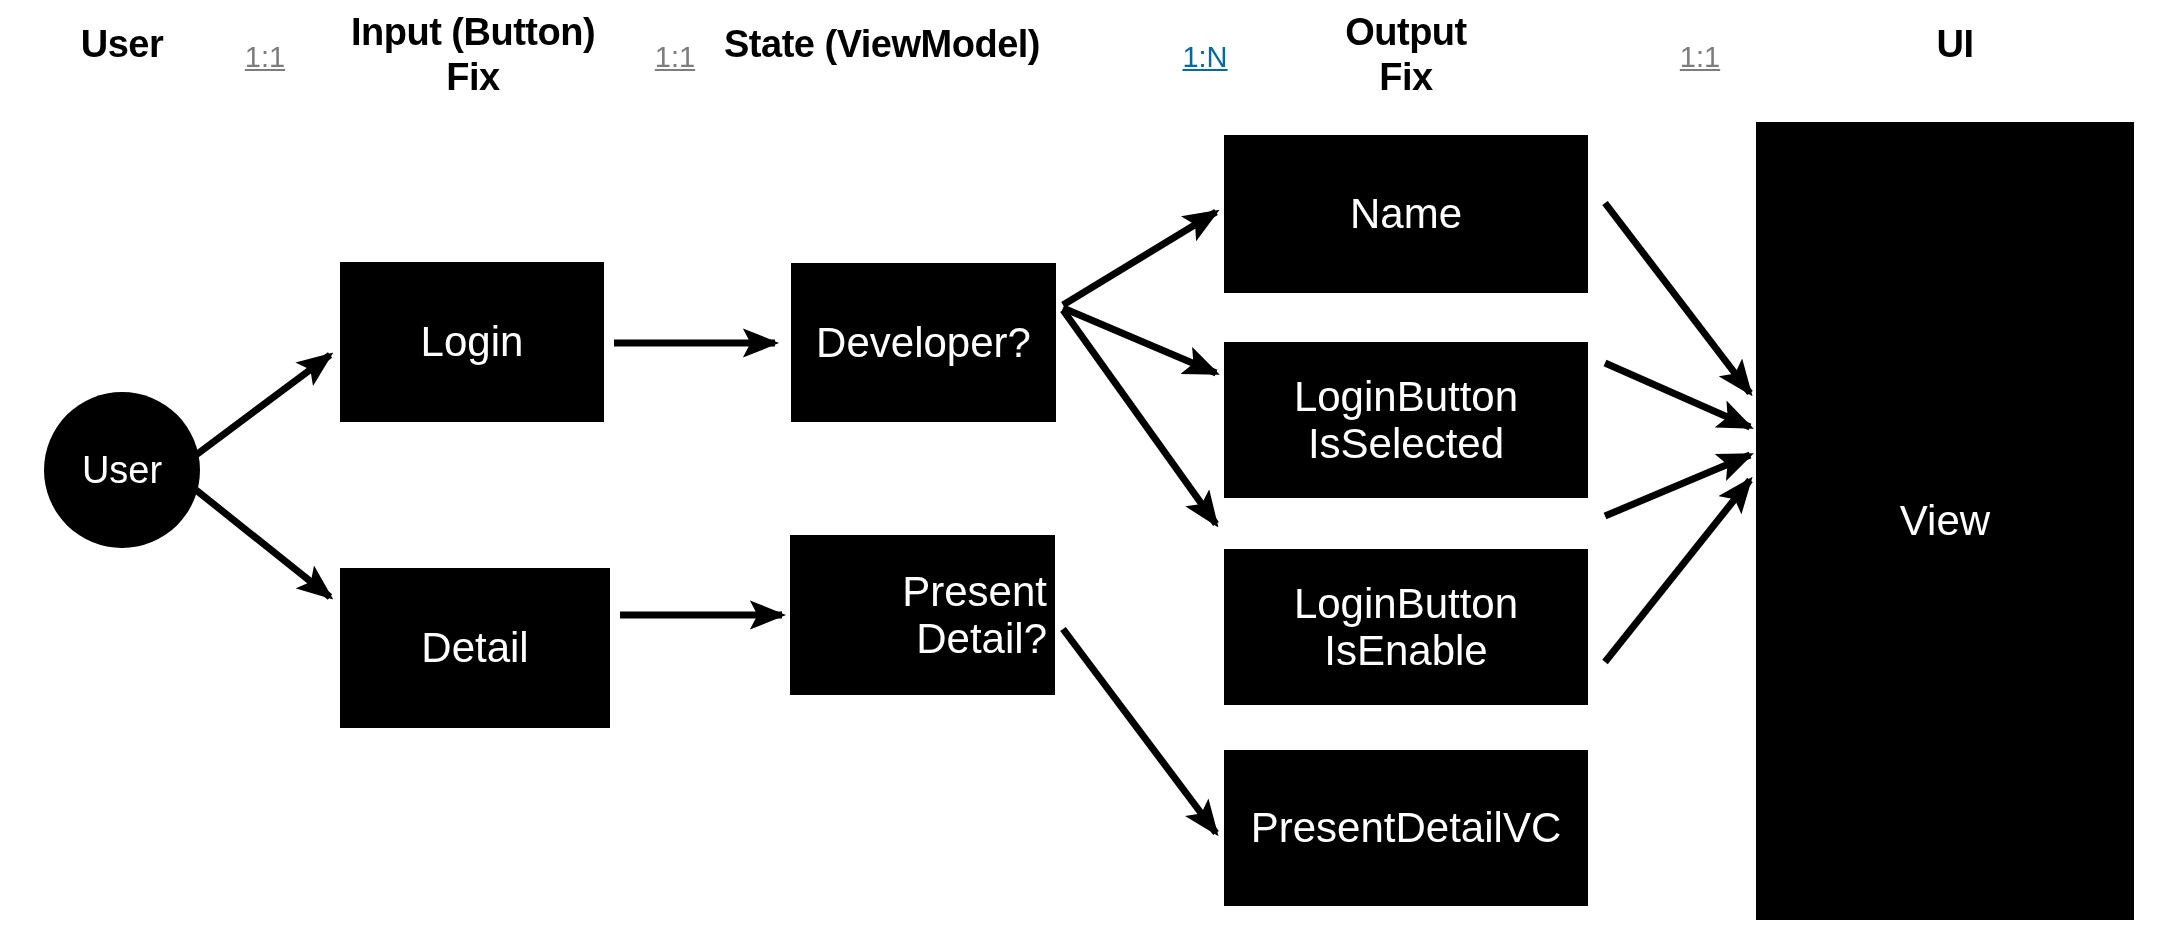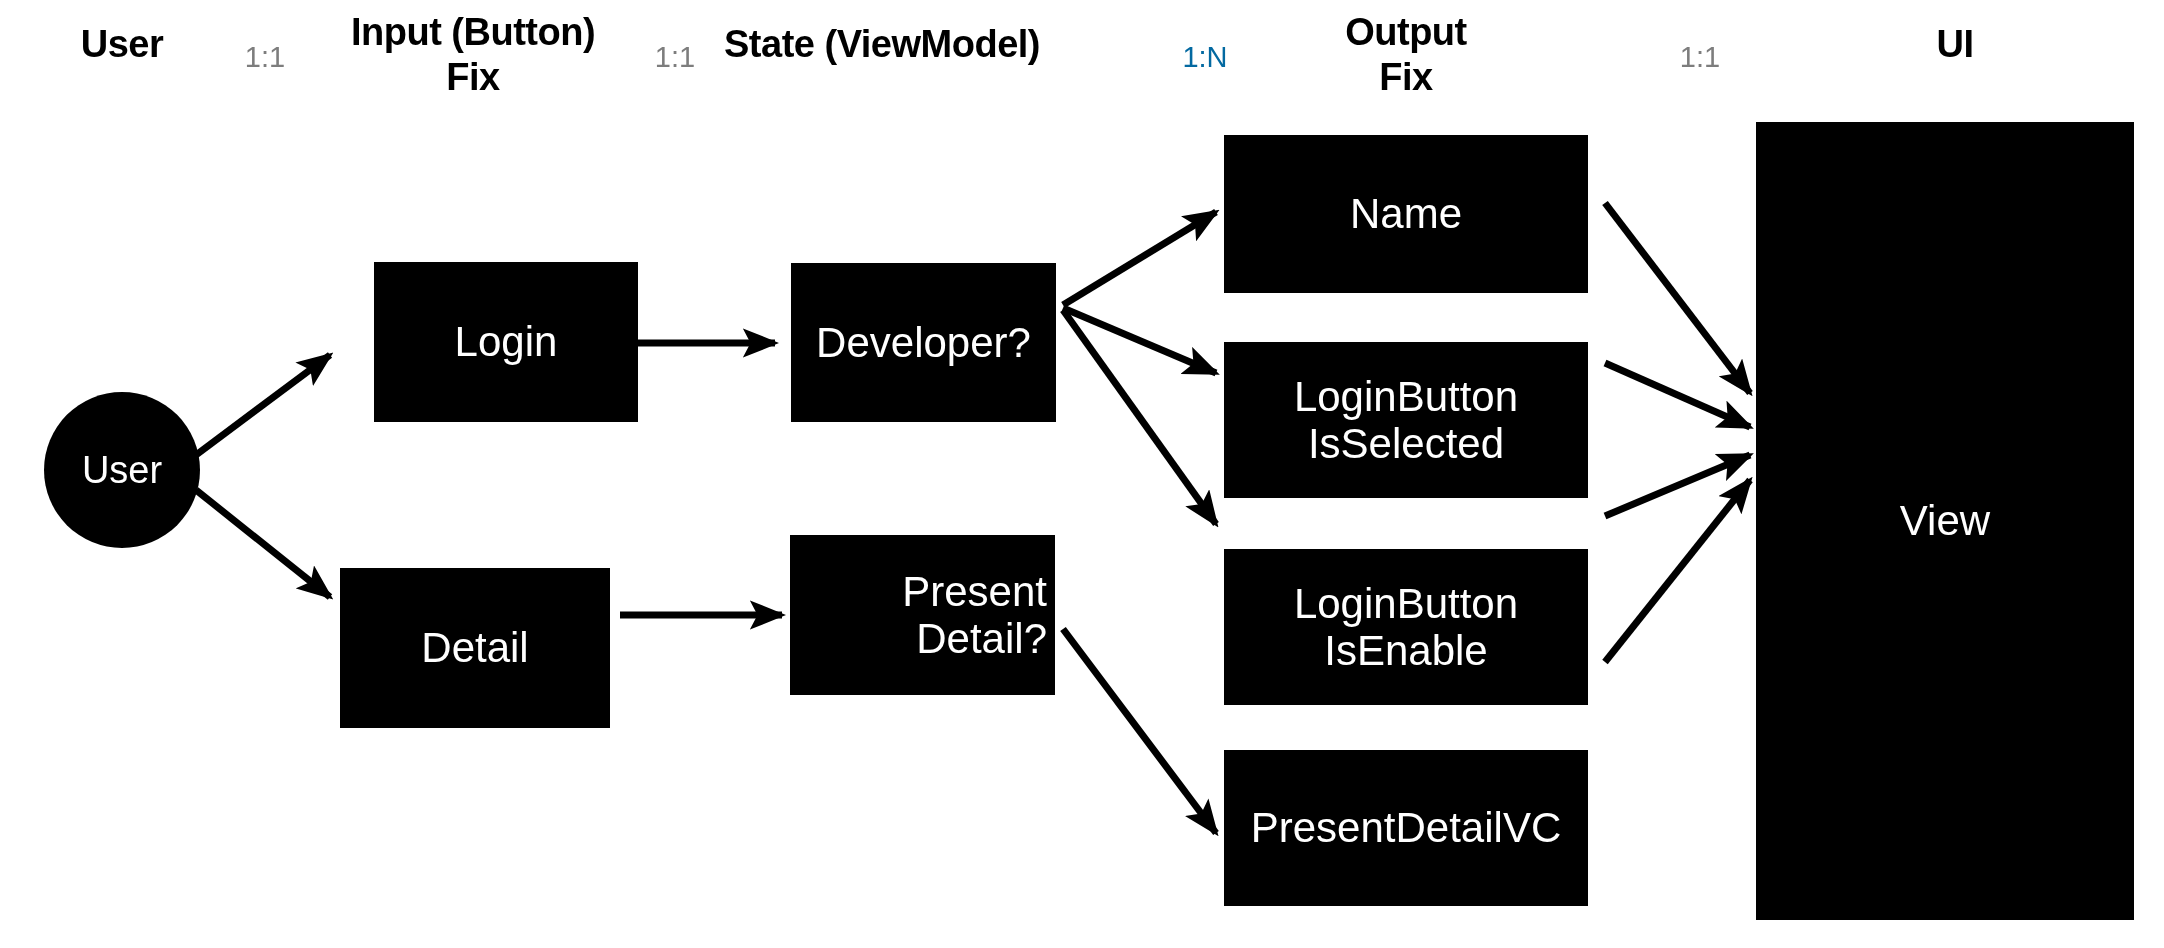--- a/index.html
+++ b/index.html
@@ -29,20 +29,21 @@
     font-size: 38px;
     letter-spacing: -0.5px;
   }
   .rel-label {
     position: absolute;
     text-align: center;
     font-weight: normal;
     color: #7d7d7d;
     font-size: 29px;
     line-height: 1;
+    text-decoration: underline;
   }
   
   .node {
     position: absolute;
     background: #000000;
     color: #ffffff;
     display: flex;
     align-items: center;
     justify-content: center;
     text-align: center;
@@ -112,21 +113,21 @@
 
   <div id="relation-group">
       <div class="rel-label" style="left: 205px; top: 43px; width: 120px; color: rgb(125, 125, 125);">1:1</div>
       <div class="rel-label" style="left: 615px; top: 43px; width: 120px; color: rgb(125, 125, 125);">1:1</div>
       <div class="rel-label" style="left: 1145px; top: 43px; width: 120px; color: #0369a1;">1:N</div>
       <div class="rel-label" style="left: 1640px; top: 43px; width: 120px; color: rgb(125, 125, 125);">1:1</div>
     </div>
 
   <div id="node-group">
       <div class="node node-circle" style="left: 44px; top: 392px; width: 156px; height: 156px; background: rgb(0, 0, 0); color: rgb(255, 255, 255); font-size: 38px;"><span class="node-label">User</span></div>
-      <div class="node" style="left: 340px; top: 262px; width: 264px; height: 160px; background: rgb(0, 0, 0); color: rgb(255, 255, 255); font-size: 42px; margin-left: 34px;"><span class="node-label">Login</span></div>
+      <div class="node" style="left: 340px; top: 262px; width: 264px; height: 160px; background: rgb(0, 0, 0); color: rgb(255, 255, 255); font-size: 42px;"><span class="node-label">Login</span></div>
       <div class="node" style="left: 340px; top: 535px; width: 270px; height: 160px; background: rgb(0, 0, 0); color: rgb(255, 255, 255); font-size: 42px; margin-top: 33px;"><span class="node-label">Detail</span></div>
       <div class="node" style="left: 783px; top: 263px; width: 265px; height: 159px; background: rgb(0, 0, 0); color: rgb(255, 255, 255); font-size: 42px; margin-left: 8px;"><span class="node-label">Developer?</span></div>
       <div class="node" style="left: 790px; top: 535px; width: 265px; height: 160px; background: rgb(0, 0, 0); color: rgb(255, 255, 255); font-size: 42px; text-align: right;"><span class="node-label">Present
 Detail?</span></div>
       <div class="node" style="left: 1224px; top: 135px; width: 364px; height: 158px; background: rgb(0, 0, 0); color: rgb(255, 255, 255); font-size: 42px;"><span class="node-label">Name</span></div>
       <div class="node" style="left: 1224px; top: 342px; width: 364px; height: 156px; background: rgb(0, 0, 0); color: rgb(255, 255, 255); font-size: 42px;"><span class="node-label">LoginButton
 IsSelected</span></div>
       <div class="node" style="left: 1224px; top: 549px; width: 364px; height: 156px; background: rgb(0, 0, 0); color: rgb(255, 255, 255); font-size: 42px;"><span class="node-label">LoginButton
 IsEnable</span></div>
       <div class="node" style="left: 1224px; top: 750px; width: 364px; height: 156px; background: rgb(0, 0, 0); color: rgb(255, 255, 255); font-size: 42px;"><span class="node-label">PresentDetailVC</span></div>

